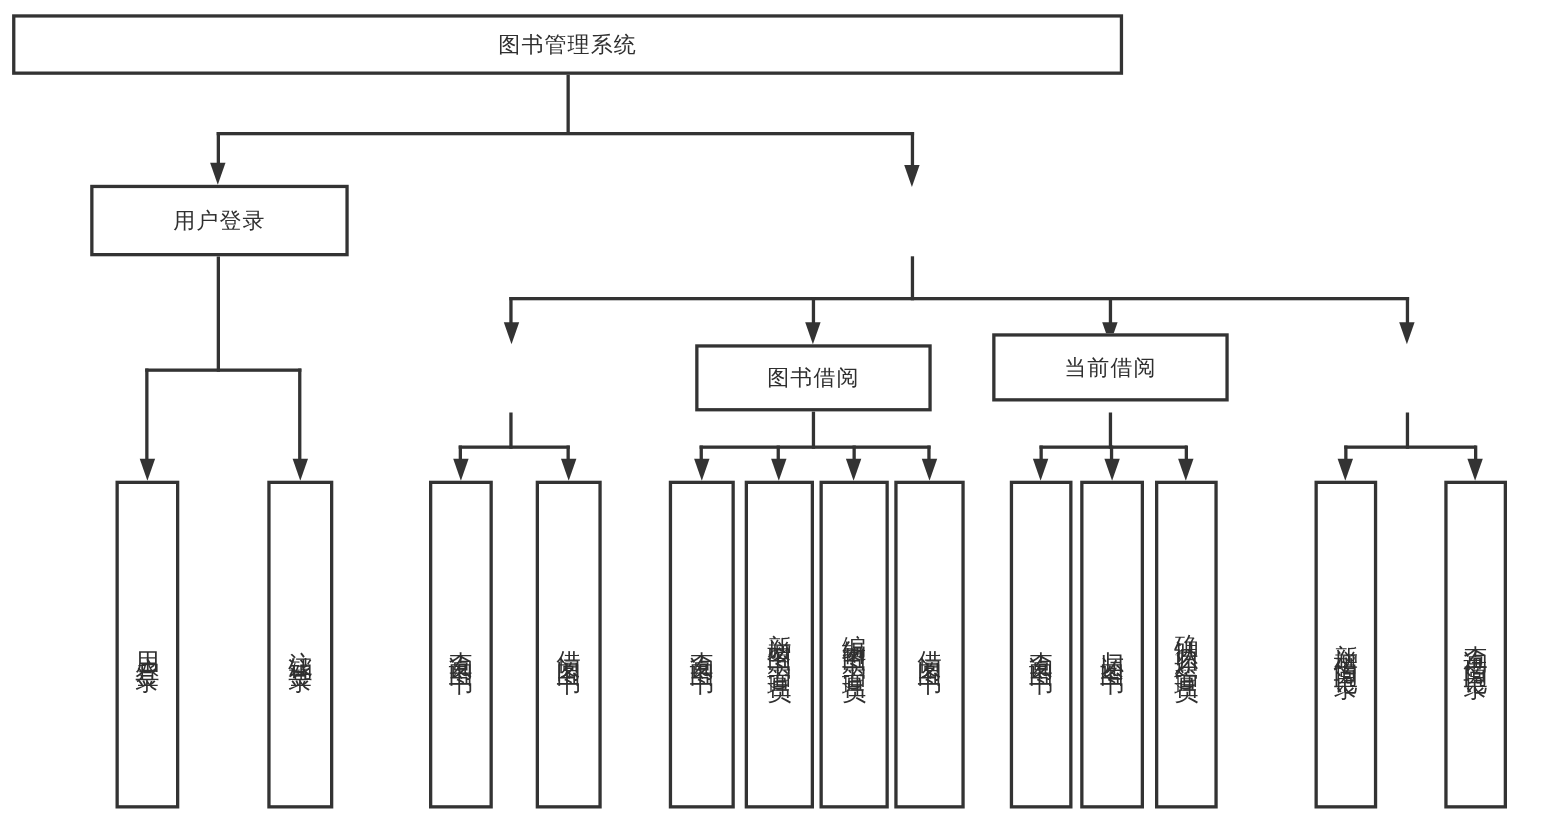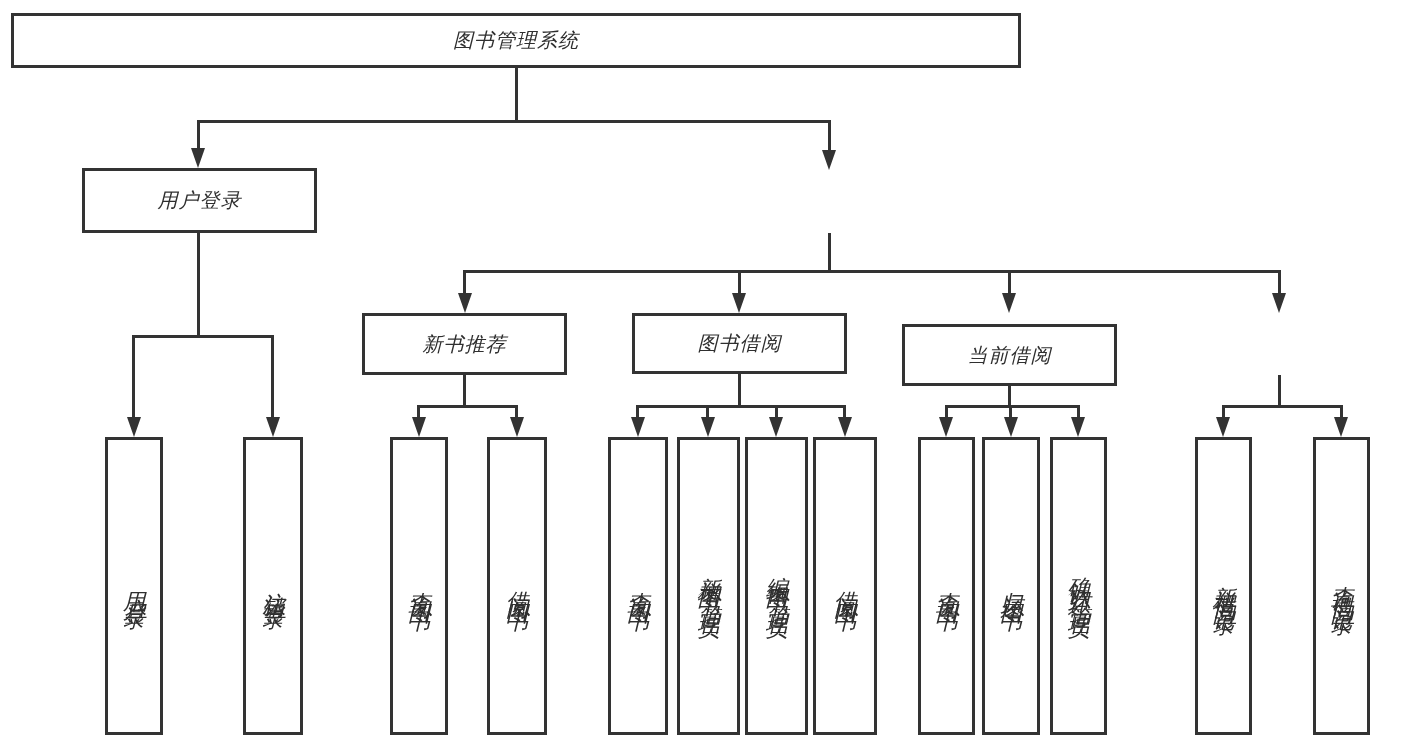--- a/index.html
+++ b/index.html
@@ -17,21 +17,20 @@
     font-family:"Liberation Sans","DejaVu Sans",sans-serif;
     color:var(--text);
   }
   .box{
     position:absolute;
     box-sizing:border-box;
     background:var(--fill);
     border:3px solid var(--line);
     display:flex;align-items:center;justify-content:center;
     z-index:2;
-    font-style:italic;
   }
   .hbox span{
     font-size:20px;
     letter-spacing:1px;
     color:var(--text);
     white-space:nowrap;
   }
   .leaf .vtext{
     writing-mode:vertical-rl;
     text-orientation:mixed;
@@ -122,27 +121,24 @@
   <div class="arr" style="left:1334px;top:417px"></div>
 
   <div class="box hbox" style="left:11px;top:13px;width:1010px;height:55px">
     <span>图书管理系统</span>
   </div>
 
   <div class="box hbox" style="left:82px;top:168px;width:235px;height:65px">
     <span>用户登录</span>
   </div>
 
-  <div class="box hbox" style="left:362px;top:313px;width:205px;height:62px">
-    <span>新书推荐</span>
-  </div>
   <div class="box hbox" style="left:632px;top:313px;width:215px;height:61px">
     <span>图书借阅</span>
   </div>
-  <div class="box hbox" style="left:902px;top:324px;width:215px;height:62px">
+  <div class="box hbox" style="left:902px;top:303px;width:215px;height:62px">
     <span>当前借阅</span>
   </div>
 
   <div class="box leaf" style="left:105px;top:437px;width:58px;height:298px">
     <span class="vtext">用户登录</span>
   </div>
   <div class="box leaf" style="left:243px;top:437px;width:60px;height:298px">
     <span class="vtext">注销登录</span>
   </div>
 

